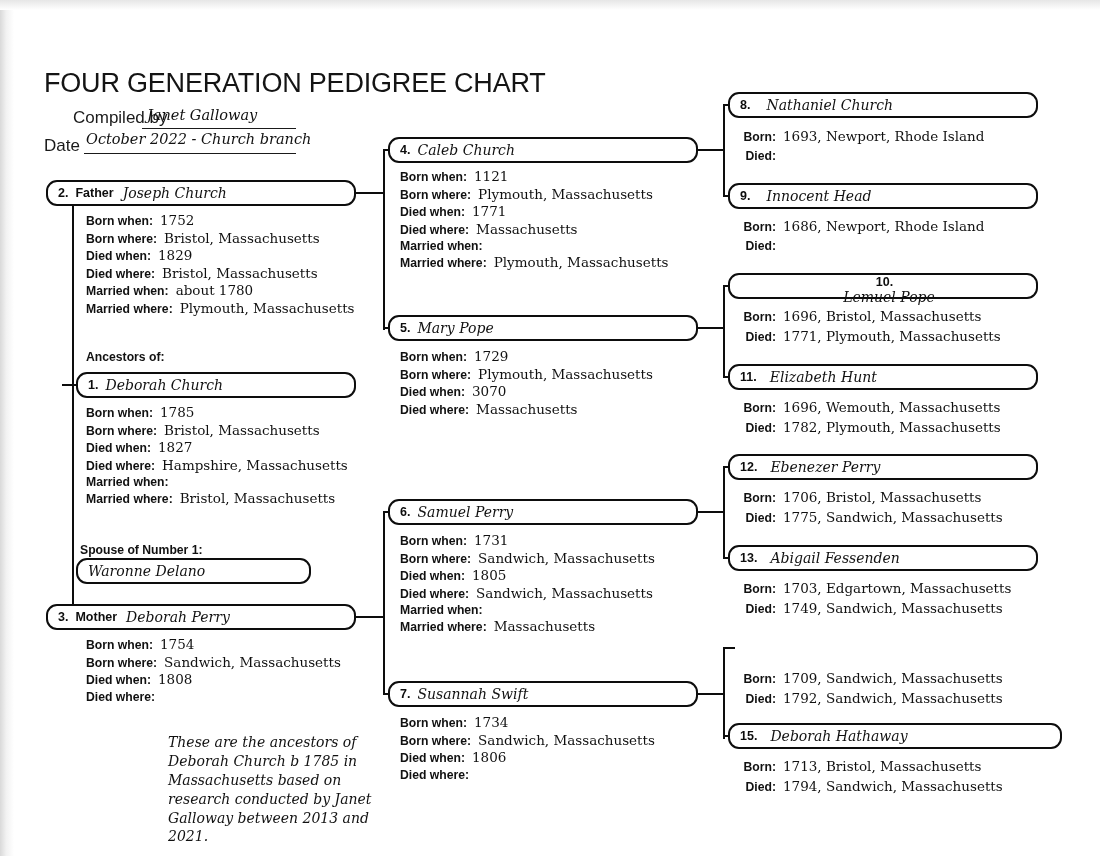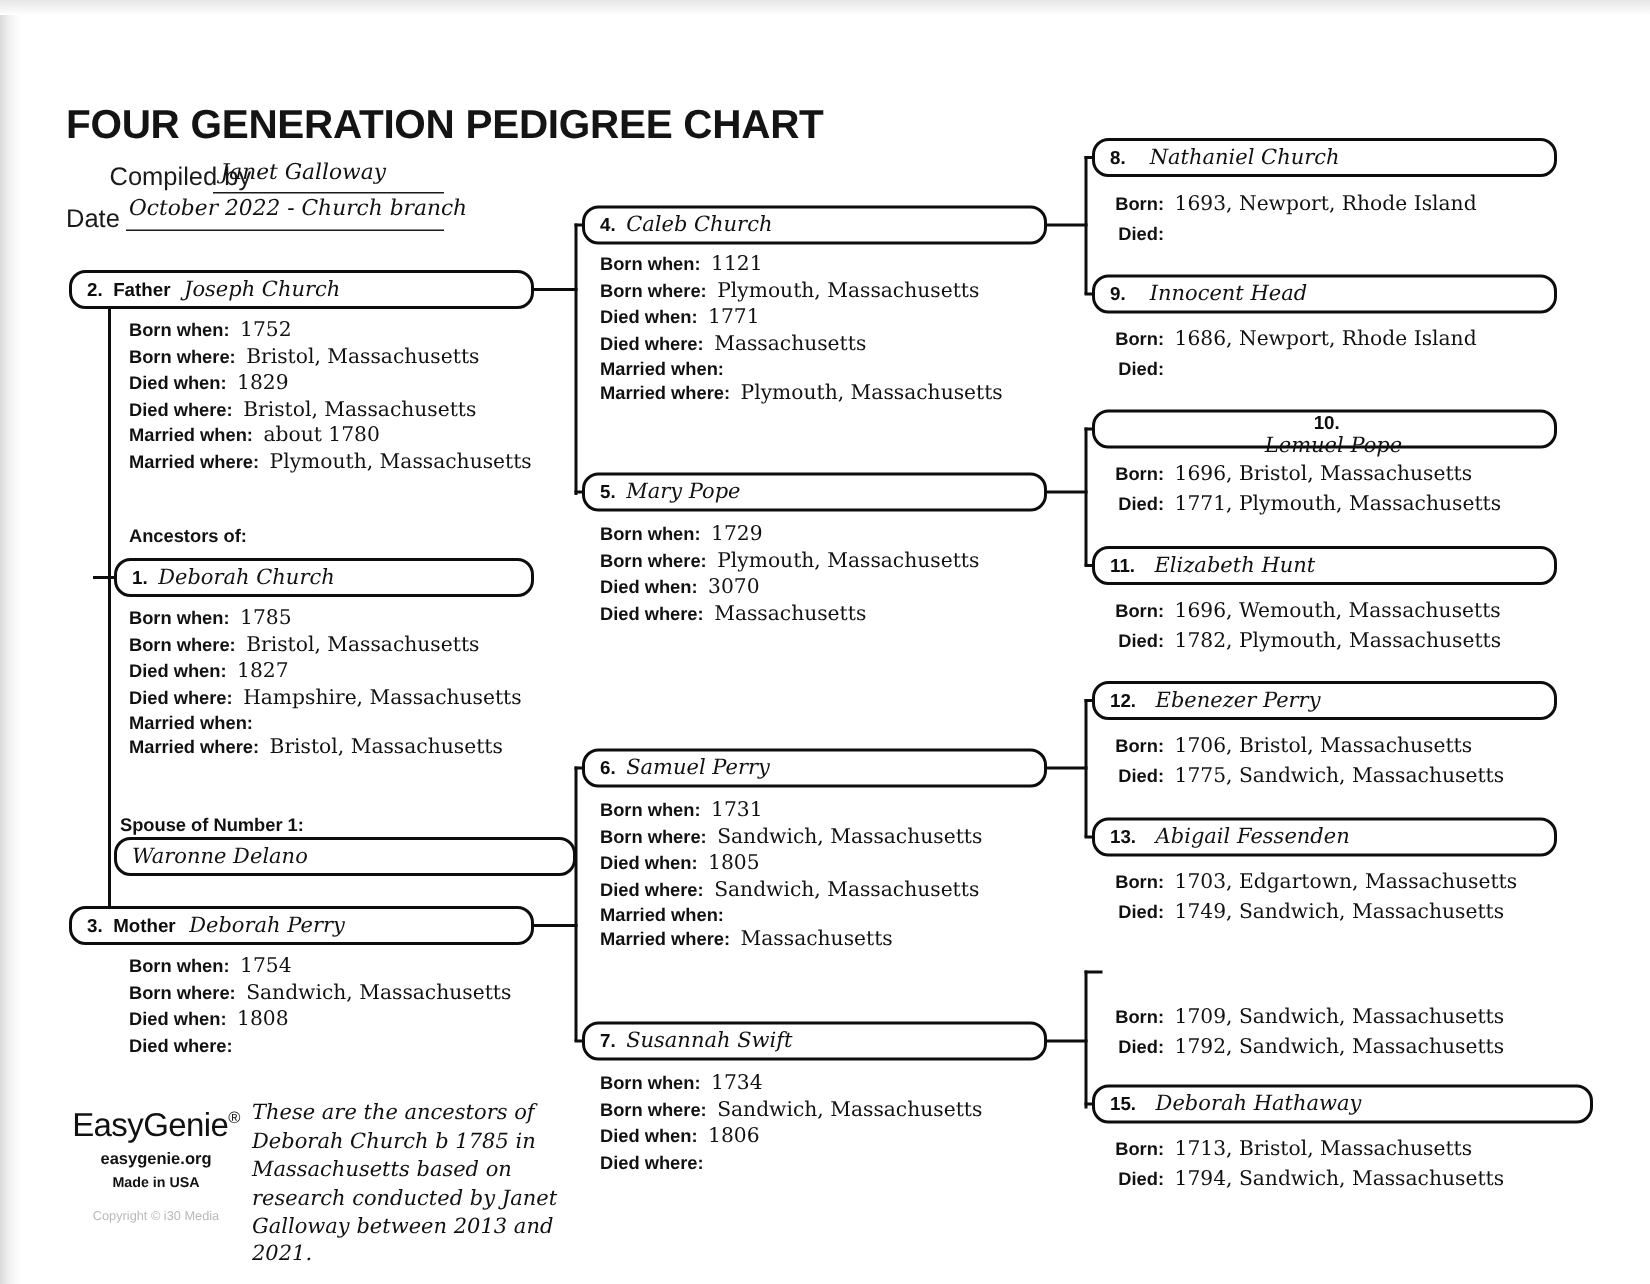--- a/index.html
+++ b/index.html
@@ -26,21 +26,21 @@
   }
   .edge-top {
     position: absolute; left: 0; top: 0; width: 1100px; height: 10px;
     background: linear-gradient(to bottom, #e6e6e6 0%, #ffffff 100%);
     pointer-events: none;
   }
 
   
   .title {
     position: absolute; left: 44px; top: 68px;
-    font-size: 27px; font-weight: bold; letter-spacing: -0.2px;
+    font-size: 27px; font-weight: normal; letter-spacing: -0.2px;
     color: #141414;
   }
   .field-row { position: absolute; color: #1a1a1a; }
   .field-label { font-size: 17px; }
   .field-rule {
     position: absolute;
     border-bottom: 1.6px solid #1a1a1a;
   }
   .field-value {
     position: absolute;
@@ -241,21 +241,21 @@
         <span class="dlabel">Married when:</span>
         <span class="dval"></span>
       </div>
     <div class="drow">
         <span class="dlabel">Married where:</span>
         <span class="dval">Bristol, Massachusetts</span>
       </div>
   </div>
 
   <div class="plain-label" style="left:80px; top:543px;">Spouse of Number 1:</div>
-  <div class="pbox" style="left:76px; top:558px; width:308px; height:26px;">
+  <div class="pbox" style="left:76px; top:558px; width:235px; height:26px;">
     <span class="pname">Waronne Delano</span>
   </div>
 
   <div class="pbox" style="left:46px; top:604px; width:310px; height:26px;">
     <span class="pnum">3.</span>
     <span class="prole">Mother</span>
     <span class="pname">Deborah Perry</span>
   </div>
   <div class="details" style="left:86px; top:638px;">
     <div class="drow">
@@ -493,22 +493,16 @@
     <div class="drow">
         <span class="dlabel">Born:</span>
         <span class="dval">1713, Bristol, Massachusetts</span>
       </div>
     <div class="drow">
         <span class="dlabel">Died:</span>
         <span class="dval">1794, Sandwich, Massachusetts</span>
       </div>
   </div>
 
-  <div class="brand">
-    <div class="brand-name"><span>EasyGenie</span><sup>®</sup></div>
-    <div class="brand-url">easygenie.org</div>
-    <div class="brand-made">Made in USA</div>
-    <div class="brand-copy">Copyright © i30 Media</div>
-  </div>
 
   <div class="note">These are the ancestors of Deborah Church b 1785 in Massachusetts based on research conducted by Janet Galloway between 2013 and 2021.</div>
 
 </div>
 
 </body></html>

